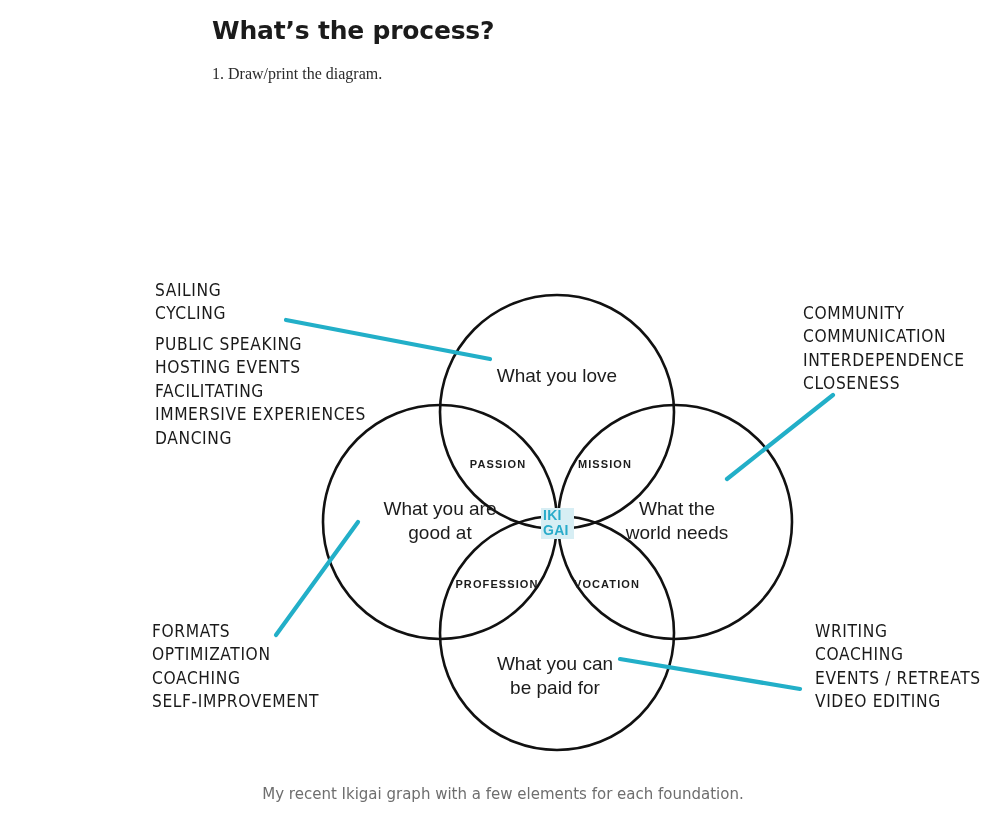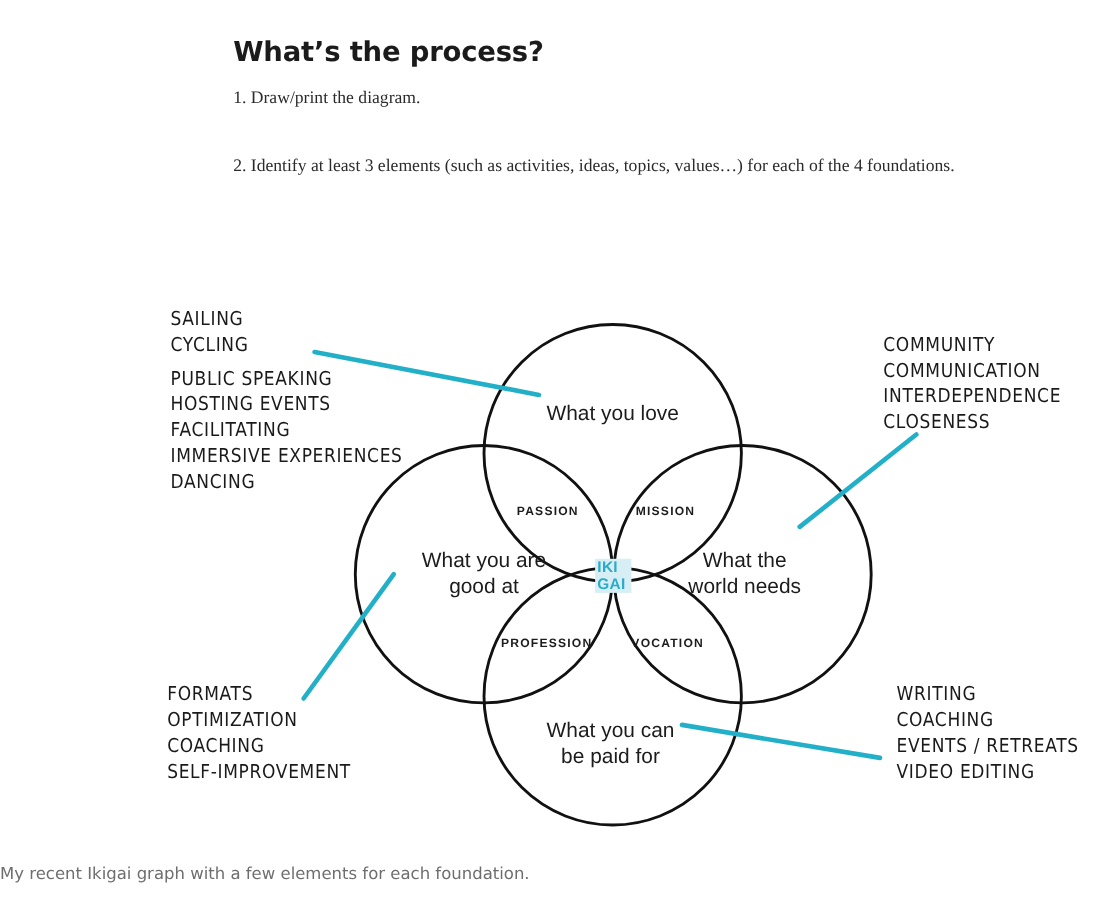--- a/index.html
+++ b/index.html
@@ -13,21 +13,21 @@
     position: relative;
     overflow: hidden;
     font-family: "Liberation Sans", sans-serif;
     color: #222222;
   }
 
   
   .article {
     position: absolute;
     left: 212px;
-    top: 16px;
+    top: 0px;
     width: 700px;
   }
   .article-heading {
     font-family: "DejaVu Sans", sans-serif;
     font-weight: bold;
     font-size: 25px;
     line-height: 34px;
     color: #1b1b1b;
     margin: 14px 0 10px 0;
     letter-spacing: -0.2px;
@@ -81,21 +81,21 @@
   #hand-world    { left: 803px; top: 47px; }
   #hand-goodat   { left: 152px; top: 365px; }
   #hand-paid     { left: 815px; top: 365px; }
 
   
   .caption {
     position: absolute;
     left: 0;
     top: 785px;
     width: 1006px;
-    text-align: left;
+    text-align: center;
     font-family: "DejaVu Sans", sans-serif;
     font-size: 15px;
     color: #6e6e6e;
   }
 
   .venn-circle {
     fill: none;
     stroke: #111111;
     stroke-width: 2.6;
   }
@@ -123,21 +123,20 @@
     fill: none;
   }
 </style>
 </head>
 <body>
 
 <div class="article">
   <h2 class="article-heading">What’s the process?</h2>
   <p class="article-para">1. Draw/print the diagram.</p>
   <div class="para-gap"></div>
-  <p class="article-para">2. Identify at least 3 elements (such as activities, ideas, topics, values…) for each of the 4 foundations.</p>
 </div>
 
 <div class="diagram-wrap">
 
   <svg class="venn-svg" width="520" height="500" viewBox="0 0 520 500">
 
     <circle class="venn-circle" cx="257" cy="142" r="117"></circle>
     <circle class="venn-circle" cx="140" cy="252" r="117"></circle>
     <circle class="venn-circle" cx="375" cy="252" r="117"></circle>
     <circle class="venn-circle" cx="257" cy="363" r="117"></circle>

